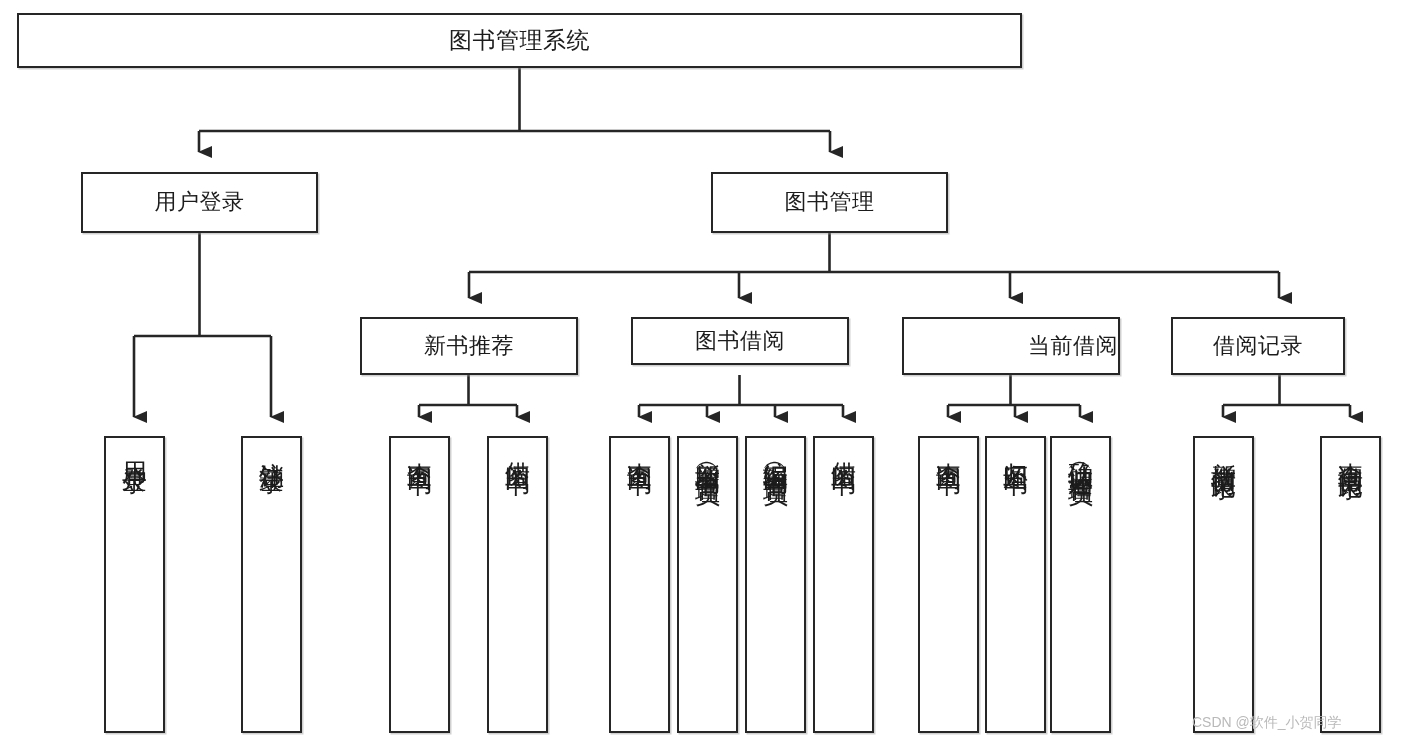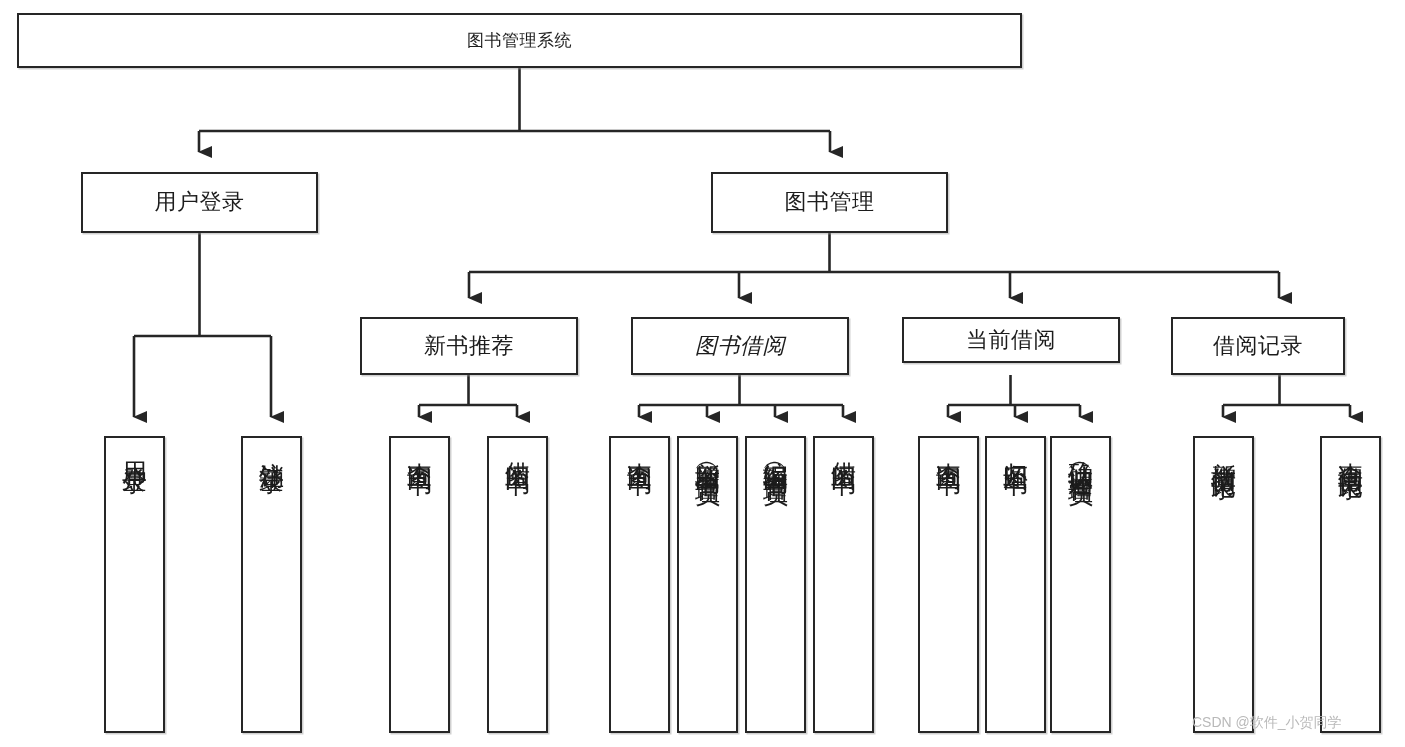--- a/index.html
+++ b/index.html
@@ -42,21 +42,21 @@
     line-height: 1.12;
     letter-spacing: 0.5px;
     text-align: center;
     white-space: pre;
   }
   .node.horiz .label {
     writing-mode: horizontal-tb;
     font-size: 22px;
   }
   .node.root .label {
-    font-size: 17px;
+    font-size: 23px;
   }
   .node.vert {
     align-items: flex-start;
     justify-content: center;
     padding-top: 0;
   }
   .node.vert .label {
     writing-mode: vertical-rl;
     text-orientation: upright;
     font-size: 25px;
@@ -138,24 +138,24 @@
   <div class="node horiz" style="left:81px; top:172px; width:237px; height:61px;">
     <span class="label">用户登录</span>
   </div>
   <div class="node horiz" style="left:711px; top:172px; width:237px; height:61px;">
     <span class="label">图书管理</span>
   </div>
 
   <div class="node horiz" style="left:360px; top:317px; width:218px; height:58px;">
     <span class="label">新书推荐</span>
   </div>
-  <div class="node horiz" style="left:631px; top:317px; width:218px; height:58px;font-style:italic;">
+  <div class="node horiz" style="left:631px; top:317px; width:218px; height:48px;">
     <span class="label">图书借阅</span>
   </div>
-  <div class="node horiz" style="left:902px; top:317px; width:218px; height:46px;">
+  <div class="node horiz" style="left:902px; top:317px; width:218px; height:58px;justify-content:flex-end;">
     <span class="label">当前借阅</span>
   </div>
   <div class="node horiz" style="left:1171px; top:317px; width:174px; height:58px;">
     <span class="label">借阅记录</span>
   </div>
 
   <div class="node vert" style="left:104px; top:436px; width:61px; height:297px;">
     <span class="label">用户登录</span>
   </div>
   <div class="node vert" style="left:241px; top:436px; width:61px; height:297px;">

